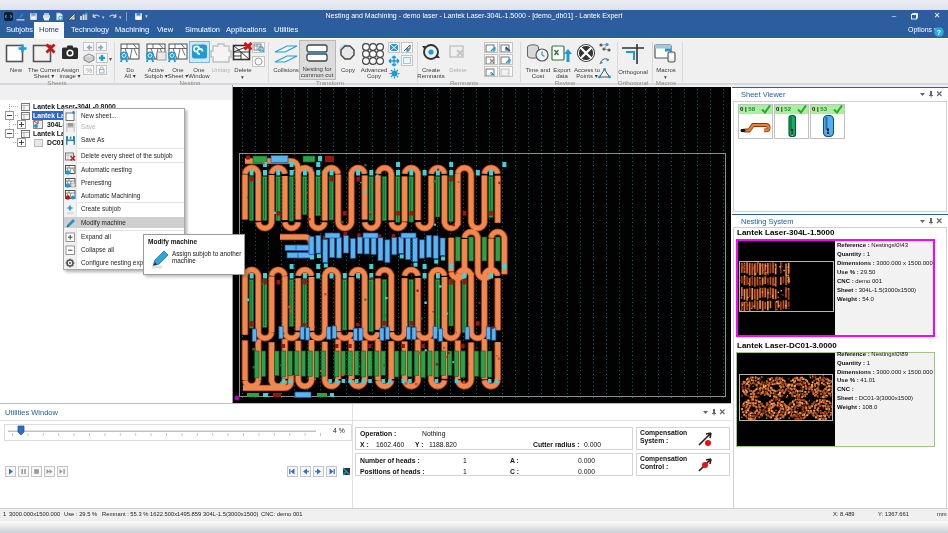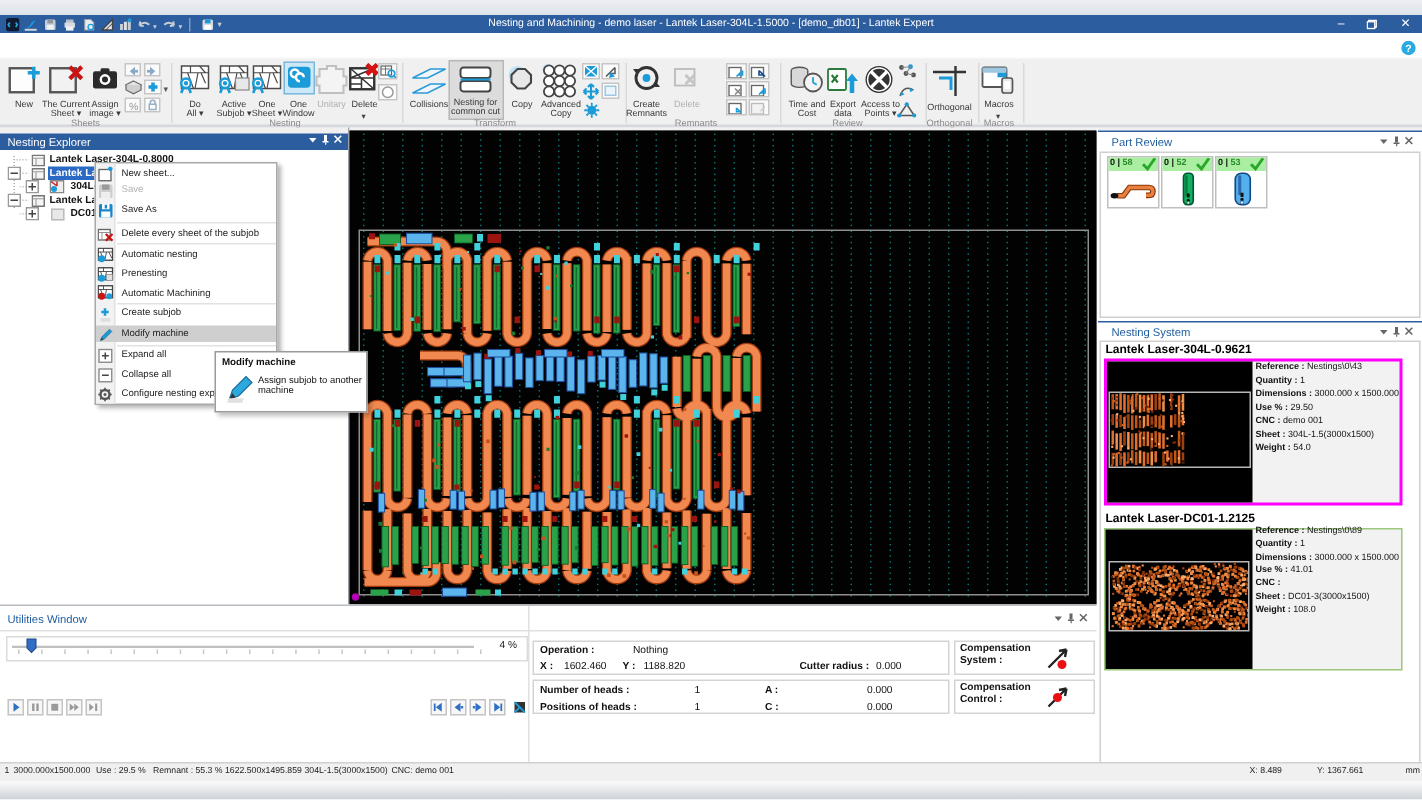--- a/index.html
+++ b/index.html
@@ -24,20 +24,31 @@
 #statusbar { left:0; top:508px; width:948px; height:13px; background:#f0f0f0; border-top:1px solid #d0d0d0; }
 #bottomgrad { left:0; top:521px; width:948px; height:12px; background:linear-gradient(#fbfbfb,#cdd1d7); }
 .iv { font-size:6px; color:#111; white-space:nowrap; }
 </style>
 </head>
 <body>
 <div id="app">
   <div id="topgray" class="abs"></div>
   <div id="titlebar" class="abs"></div>
   <div id="title-text" class="abs">Nesting and Machining - demo laser - Lantek Laser-304L-1.5000 - [demo_db01] - Lantek Expert</div>
+  <div id="tabrow" class="abs">
+    <span class="tab" style="left:6px">Subjobs</span>
+    <span id="tab-home">Home</span>
+    <span class="tab" style="left:71px">Technology</span>
+    <span class="tab" style="left:115px">Machining</span>
+    <span class="tab" style="left:157px">View</span>
+    <span class="tab" style="left:185px">Simulation</span>
+    <span class="tab" style="left:226px">Applications</span>
+    <span class="tab" style="left:274px">Utilities</span>
+    <span class="tab" style="left:908px;font-size:7px">Options ▾</span>
+  </div>
   <div id="ribbon" class="abs">
 <div class="abs" style="left:5px;top:3px;width:22px;height:22px">
         <svg xmlns="http://www.w3.org/2000/svg" width="22" height="22" viewBox="0 0 22 22">
           <rect x="1.5" y="3.5" width="16" height="16" fill="#fdfdfd" stroke="#555" stroke-width="1.6"></rect>
           <path d="M13.5 6.5 h8 M17.5 2.5 v8" stroke="#1b9bd7" stroke-width="2.4"></path>
         </svg>
       </div>
 <div class="rbtn " style="left:-12px;top:28px;width:56px">New</div>
 <div class="abs" style="left:32px;top:3px;width:24px;height:22px">
         <svg xmlns="http://www.w3.org/2000/svg" width="24" height="22" viewBox="0 0 24 22">
@@ -364,29 +375,20 @@
           <rect x="14" y="9" width="7" height="10" rx="1.5" fill="#e8e8e8" stroke="#555" stroke-width="1.1"></rect>
           <rect x="15.5" y="11" width="4" height="5.5" fill="#fff"></rect>
         </svg>
       </div>
 <div class="rbtn " style="left:649px;top:28px;width:34px">Macros</div>
 <div class="abs" style="left:664px;top:35px;font-size:5.5px;color:#444">▾</div>
 <div class="rlabel" style="left:646px;width:40px">Macros</div>
 <div class="rsep" style="left:682px"></div>
   </div>
   <div id="leftpanel" class="abs"></div>
-  <div id="lp-head" class="abs" style="left:0;top:89px;width:232px;height:11px;background:#2c5d9e;color:#fff;font-size:7.5px;line-height:11px;padding-left:5px">Nesting Explorer<span style="float:right;margin-right:3px">
-        <svg xmlns="http://www.w3.org/2000/svg" width="24" height="8" viewBox="0 0 24 8">
-          <path d="M1 3 l2.5 3 L6 3 Z" fill="#fff"></path>
-          <rect x="11" y="1" width="2" height="4" fill="#fff"></rect>
-          <rect x="10" y="5" width="4" height="1" fill="#fff"></rect>
-          <rect x="11.7" y="6" width="0.8" height="1.5" fill="#fff"></rect>
-          <path d="M18 1.5 L22.5 6 M22.5 1.5 L18 6" stroke="#fff" stroke-width="1.1"></path>
-        </svg>
-      </span></div>
   <div class="abs" style="left:0;top:100px;width:232px;height:303px;background:#fff"></div>
 <div class="abs" style="left:9px;top:104px;width:1px;height:36px;background-image:linear-gradient(#aaa 1px,transparent 1px);background-size:1px 2px"></div>
 <div class="abs" style="left:9px;top:106px;width:10px;height:1px;background-image:linear-gradient(90deg,#aaa 1px,transparent 1px);background-size:2px 1px"></div>
 <div class="abs" style="left:9px;top:115px;width:10px;height:1px;background-image:linear-gradient(90deg,#aaa 1px,transparent 1px);background-size:2px 1px"></div>
 <div class="abs" style="left:9px;top:133px;width:10px;height:1px;background-image:linear-gradient(90deg,#aaa 1px,transparent 1px);background-size:2px 1px"></div>
 <div class="abs" style="left:13px;top:124px;width:8px;height:1px;background-image:linear-gradient(90deg,#aaa 1px,transparent 1px);background-size:2px 1px"></div>
 <div class="abs" style="left:13px;top:142px;width:8px;height:1px;background-image:linear-gradient(90deg,#aaa 1px,transparent 1px);background-size:2px 1px"></div>
 <div class="abs" style="left:21px;top:103px;width:9px;height:8px">
       <svg xmlns="http://www.w3.org/2000/svg" width="9" height="8">
         <rect x="0.5" y="0.5" width="8" height="7" fill="#f5f5f5" stroke="#777"></rect>
@@ -883,21 +885,21 @@
         <rect x="46.9" y="277.4" width="1.8" height="1.8" fill="#1a7a30"></rect>
         <rect x="182.0" y="295.8" width="2.5" height="2.5" fill="#c8501c"></rect>
         <rect x="184.8" y="264.6" width="2.5" height="2.5" fill="#c8501c"></rect>
         <rect x="264.8" y="270.6" width="2.2" height="2.2" fill="#c8501c"></rect>
         <rect x="127.9" y="270.7" width="2.4" height="2.4" fill="#c8501c"></rect>
         <circle cx="4" cy="311" r="2.5" fill="#b400b4"></circle>
       </svg>
     </div>
 <div class="abs" style="left:732px;top:85px;width:216px;height:2px;background:#f0f0f0"></div>
 <div class="abs" style="left:732px;top:87px;width:216px;height:1px;background:#2c5d9e"></div>
-<div class="abs" style="left:741px;top:90px;font-size:7.5px;color:#1e5c9e">Part Review</div>
+<div class="abs" style="left:741px;top:90px;font-size:7.5px;color:#1e5c9e">Sheet Viewer</div>
 <div class="abs" style="left:920px;top:90px;width:26px;height:9px">
       <span style="float:right;margin-right:3px">
         <svg xmlns="http://www.w3.org/2000/svg" width="24" height="8" viewBox="0 0 24 8">
           <path d="M1 3 l2.5 3 L6 3 Z" fill="#666"></path>
           <rect x="11" y="1" width="2" height="4" fill="#666"></rect>
           <rect x="10" y="5" width="4" height="1" fill="#666"></rect>
           <rect x="11.7" y="6" width="0.8" height="1.5" fill="#666"></rect>
           <path d="M18 1.5 L22.5 6 M22.5 1.5 L18 6" stroke="#666" stroke-width="1.1"></path>
         </svg>
       </span>
@@ -959,21 +961,21 @@
         <svg xmlns="http://www.w3.org/2000/svg" width="24" height="8" viewBox="0 0 24 8">
           <path d="M1 3 l2.5 3 L6 3 Z" fill="#666"></path>
           <rect x="11" y="1" width="2" height="4" fill="#666"></rect>
           <rect x="10" y="5" width="4" height="1" fill="#666"></rect>
           <rect x="11.7" y="6" width="0.8" height="1.5" fill="#666"></rect>
           <path d="M18 1.5 L22.5 6 M22.5 1.5 L18 6" stroke="#666" stroke-width="1.1"></path>
         </svg>
       </span>
     </div>
 <div class="abs" style="left:733px;top:227px;width:214px;height:283px;background:#fff;border:1px solid #d0d0d0"></div>
-<div class="abs" style="left:737px;top:228px;font-size:8px;font-weight:bold;color:#000">Lantek Laser-304L-0.9621</div>
+<div class="abs" style="left:737px;top:228px;font-size:8px;font-weight:bold;color:#000">Lantek Laser-304L-1.5000</div>
 <div class="abs" style="left:736px;top:239px;width:199px;height:98px;border:2px solid #ff00ff;background:#f2f2f2"></div>
 <div class="abs" style="left:738px;top:241px;width:97px;height:94px;background:#000"></div>
 <div class="abs" style="left:739px;top:261px;width:95px;height:51px;border:1px solid #b8b8b8;background:#000"></div>
 <div class="abs iv" style="left:837px;top:242.0px"><b>Reference :</b> Nestings\0\43</div>
 <div class="abs iv" style="left:837px;top:251.0px"><b>Quantity :</b> 1</div>
 <div class="abs iv" style="left:837px;top:260.0px"><b>Dimensions :</b> 3000.000 x 1500.000</div>
 <div class="abs iv" style="left:837px;top:269.0px"><b>Use % :</b> 29.50</div>
 <div class="abs iv" style="left:837px;top:278.0px"><b>CNC :</b> demo 001</div>
 <div class="abs iv" style="left:837px;top:287.0px"><b>Sheet :</b> 304L-1.5(3000x1500)</div>
 <div class="abs iv" style="left:837px;top:296.0px"><b>Weight :</b> 54.0</div>
@@ -1133,21 +1135,21 @@
         <rect x="33.1" y="14.0" width="1.4" height="1.4" fill="#802808"></rect>
         <rect x="22.8" y="22.4" width="1.4" height="1.4" fill="#1a0a04"></rect>
         <rect x="48.7" y="26.4" width="1.4" height="1.4" fill="#802808"></rect>
         <rect x="47.9" y="44.9" width="1.4" height="1.4" fill="#1a0a04"></rect>
         <rect x="14.2" y="3.7" width="1.4" height="1.4" fill="#d06020"></rect>
         <rect x="48.7" y="18.6" width="1.4" height="1.4" fill="#ffb070"></rect>
         <rect x="3.7" y="4.3" width="1.4" height="1.4" fill="#802808"></rect>
         <rect x="46.7" y="6.4" width="1.4" height="1.4" fill="#802808"></rect>
       </svg>
     </div>
-<div class="abs" style="left:737px;top:341px;font-size:8px;font-weight:bold;color:#000">Lantek Laser-DC01-1.2125</div>
+<div class="abs" style="left:737px;top:341px;font-size:8px;font-weight:bold;color:#000">Lantek Laser-DC01-3.0000</div>
 <div class="abs" style="left:736px;top:352px;width:199px;height:95px;border:1px solid #9cc87c;background:#f2f2f2"></div>
 <div class="abs" style="left:737px;top:353px;width:98px;height:93px;background:#000"></div>
 <div class="abs" style="left:739px;top:374px;width:94px;height:47px;border:1px solid #b8b8b8;background:#000"></div>
 <div class="abs iv" style="left:837px;top:351.0px"><b>Reference :</b> Nestings\0\89</div>
 <div class="abs iv" style="left:837px;top:359.8px"><b>Quantity :</b> 1</div>
 <div class="abs iv" style="left:837px;top:368.6px"><b>Dimensions :</b> 3000.000 x 1500.000</div>
 <div class="abs iv" style="left:837px;top:377.4px"><b>Use % :</b> 41.01</div>
 <div class="abs iv" style="left:837px;top:386.2px"><b>CNC :</b> </div>
 <div class="abs iv" style="left:837px;top:395.0px"><b>Sheet :</b> DC01-3(3000x1500)</div>
 <div class="abs iv" style="left:837px;top:403.8px"><b>Weight :</b> 108.0</div>

